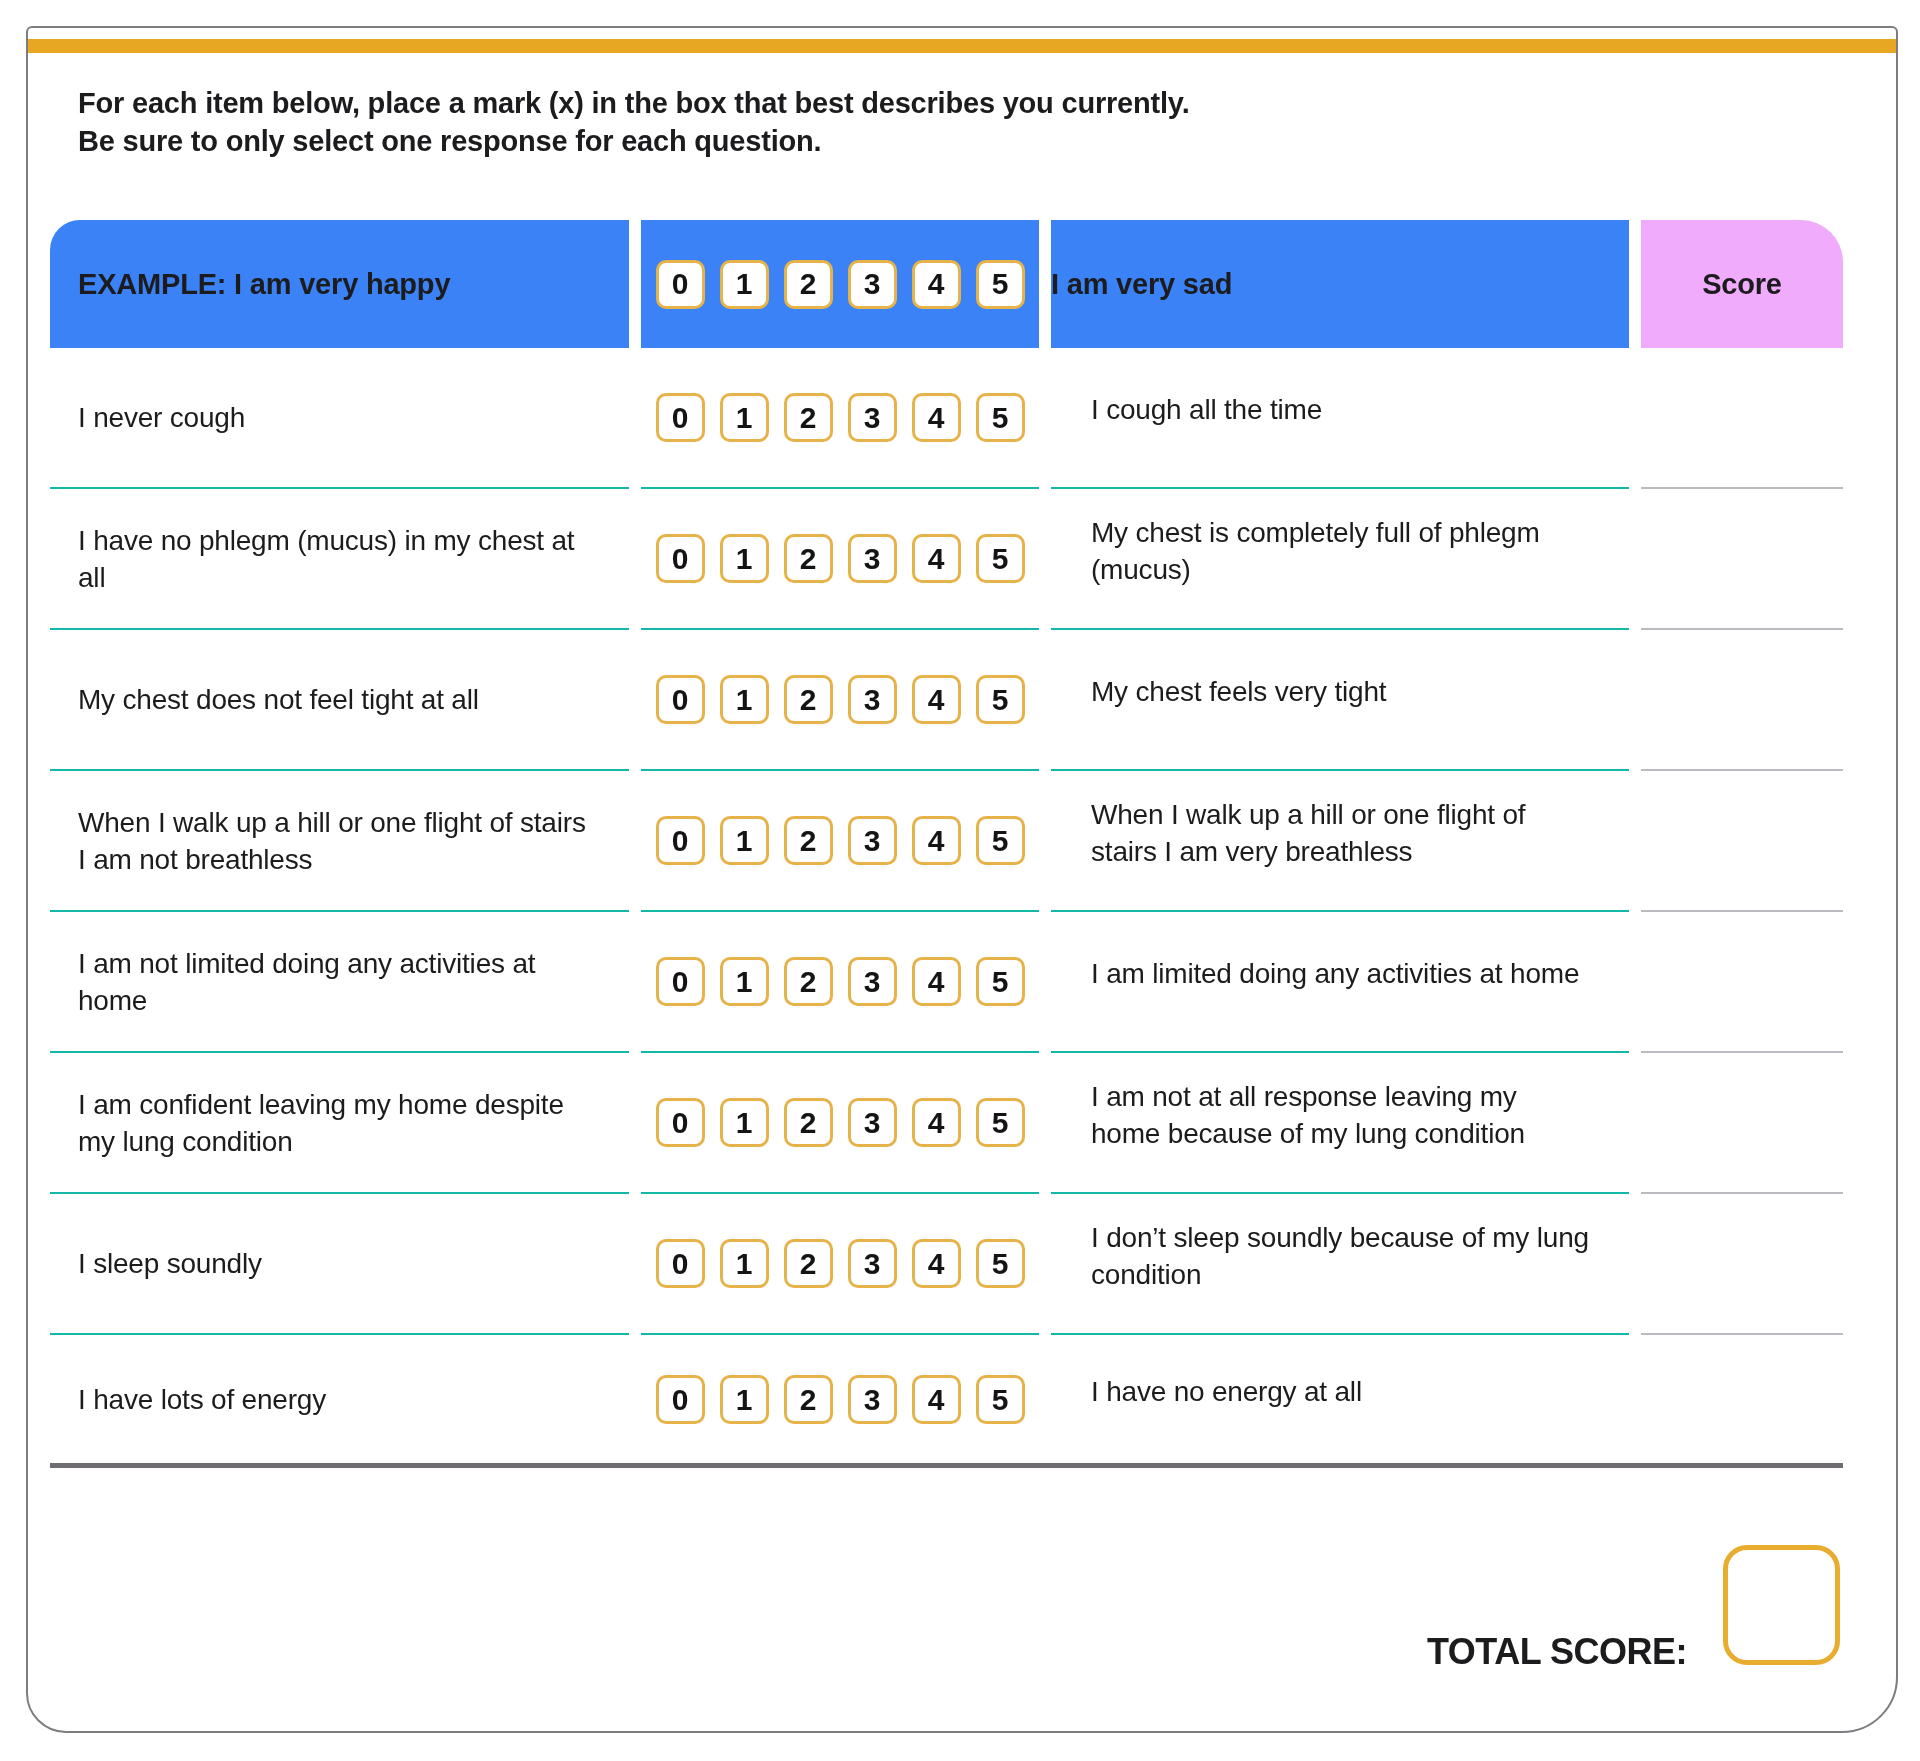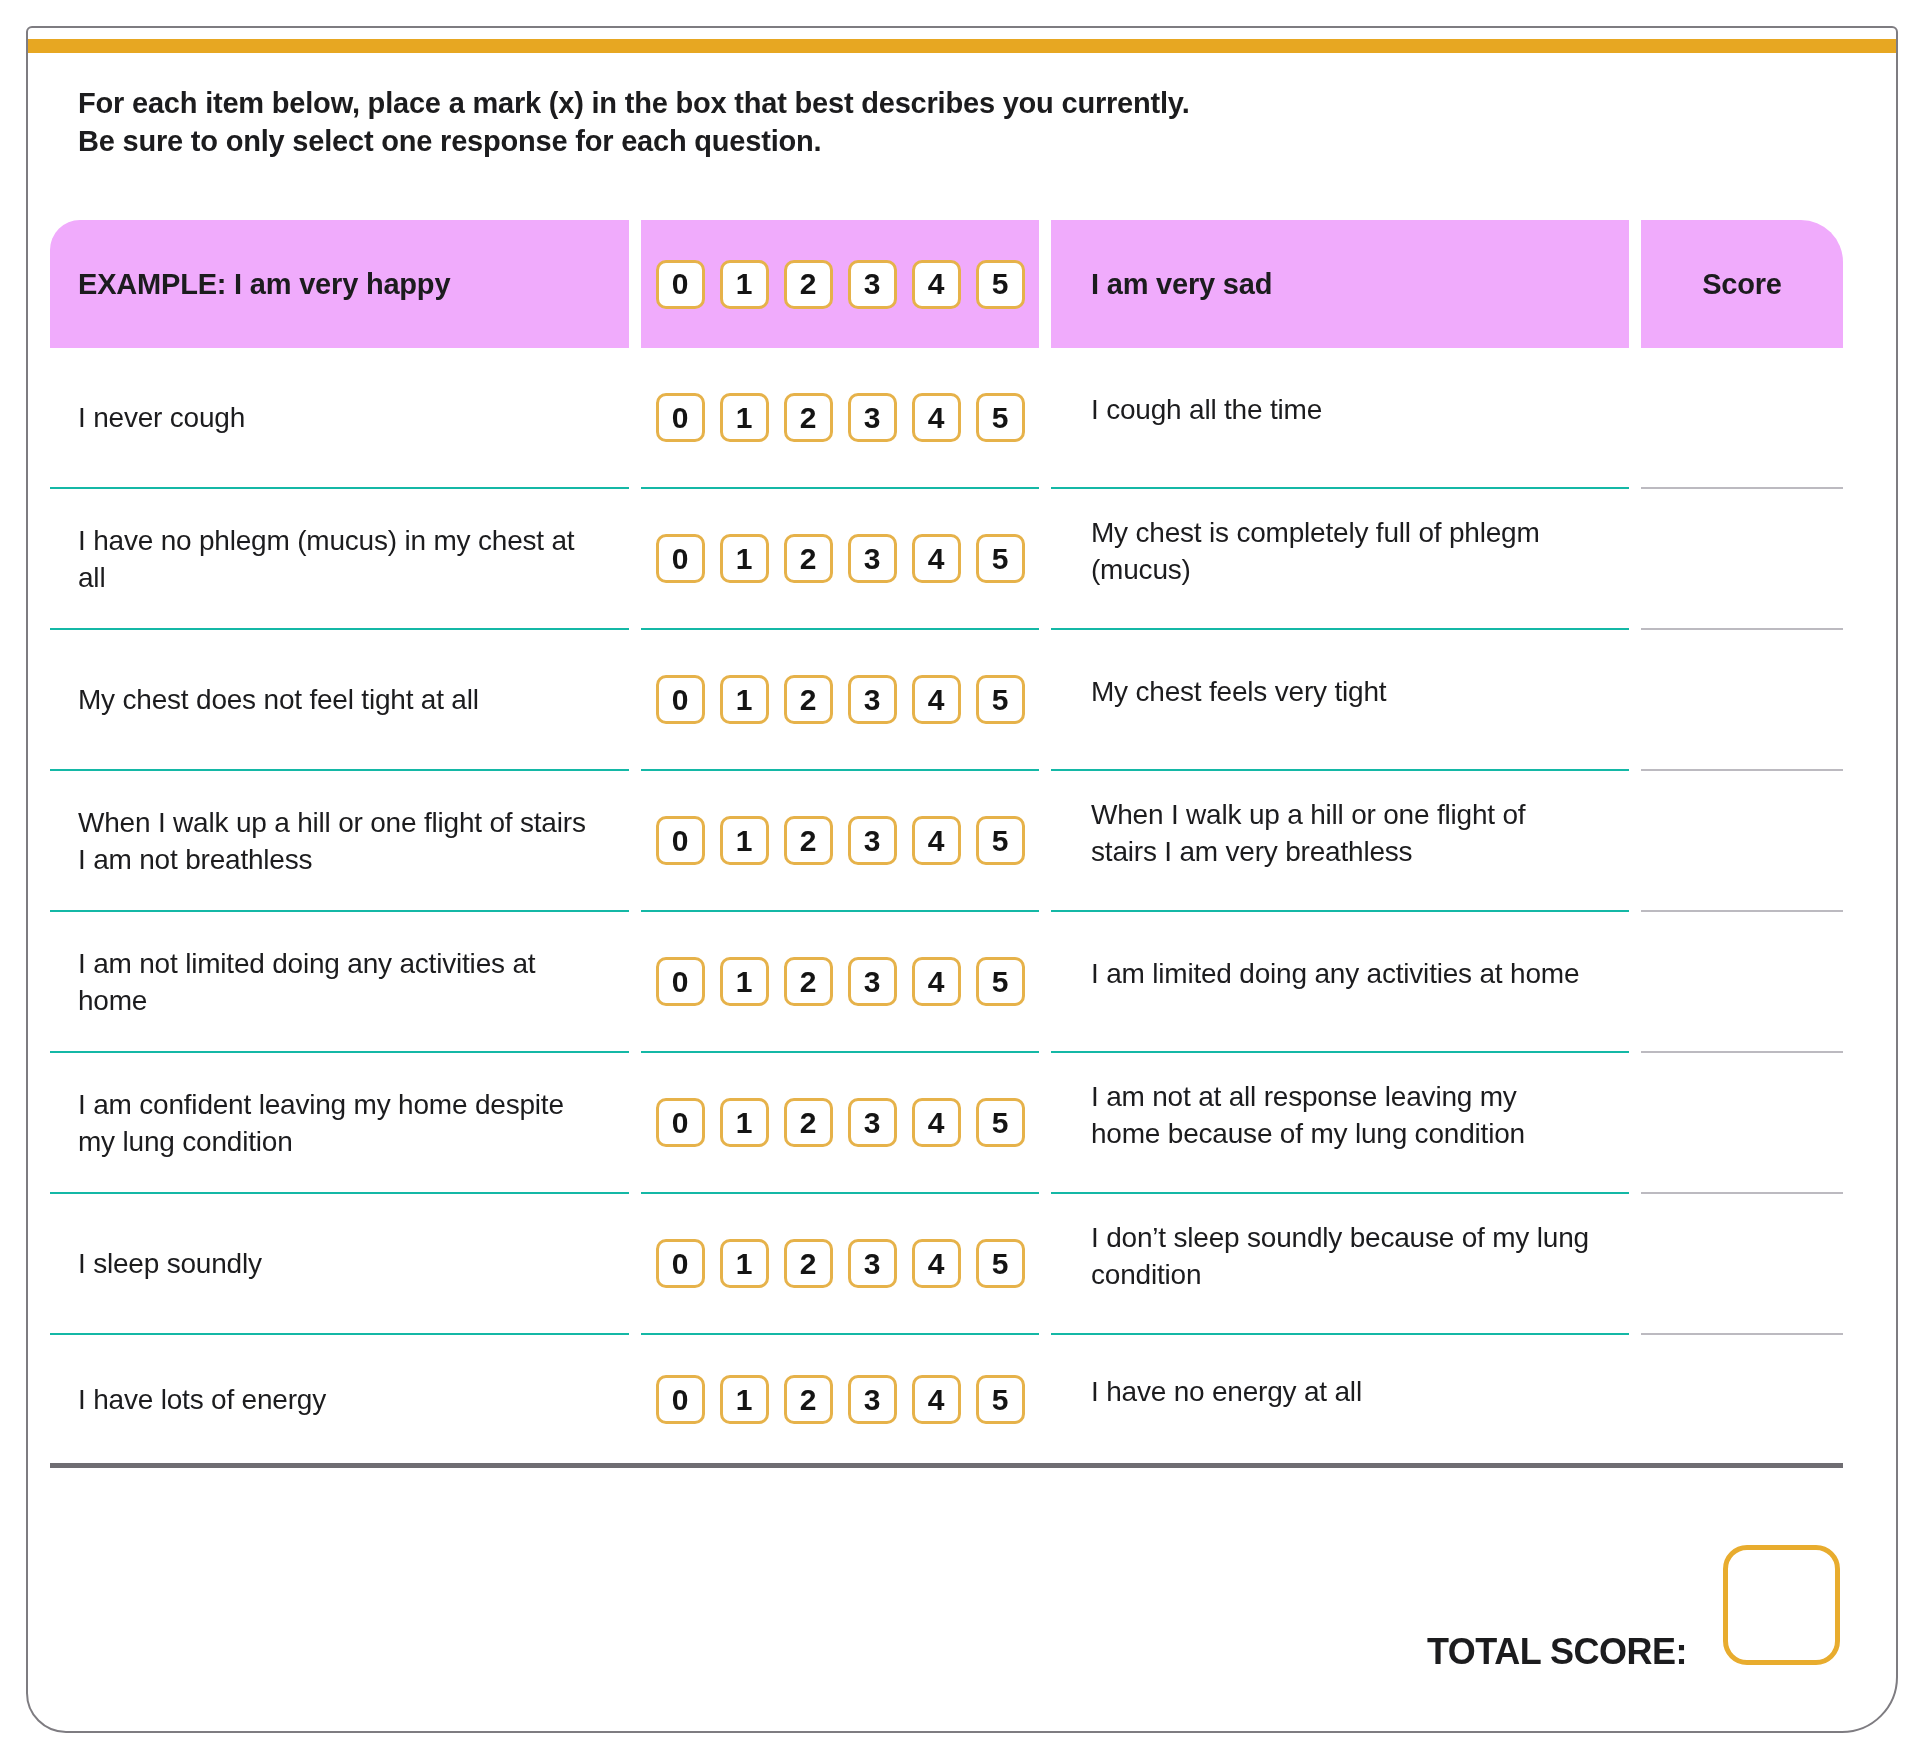--- a/index.html
+++ b/index.html
@@ -18,26 +18,26 @@
   }
   .instructions{
     position:absolute;top:56px;left:50px;right:60px;
     font-weight:bold;font-size:29px;line-height:38px;letter-spacing:-0.2px;
   }
   .survey{
     position:absolute;top:192px;left:22px;width:1793px;
     display:grid;grid-template-columns:579px 398px 578px 202px;column-gap:12px;
   }
   .hdr{
-    background:#f0abfc;height:128px;display:flex;align-items:center;
+    background:#3b82f6;height:128px;display:flex;align-items:center;
     font-weight:bold;font-size:29px;letter-spacing:-0.2px;
   }
   .hdr.first{border-radius:30px 0 0 0;padding-left:28px;box-sizing:border-box;}
   .hdr.scalecell{justify-content:center;}
-  .hdr.rightstmt{padding-left:40px;box-sizing:border-box;}
+  .hdr.rightstmt{box-sizing:border-box;}
   .hdr.score{
     background:#f0abfc;border-radius:0 42px 0 0;justify-content:center;
   }
   .cell{
     min-height:141px;display:flex;align-items:center;box-sizing:border-box;
     font-size:28px;line-height:37px;letter-spacing:-0.2px;
   }
   .cell.left{padding:14px 40px 14px 28px;}
   .cell.right{padding:14px 38px 30px 40px;}
   .cell.scale{justify-content:center;}

